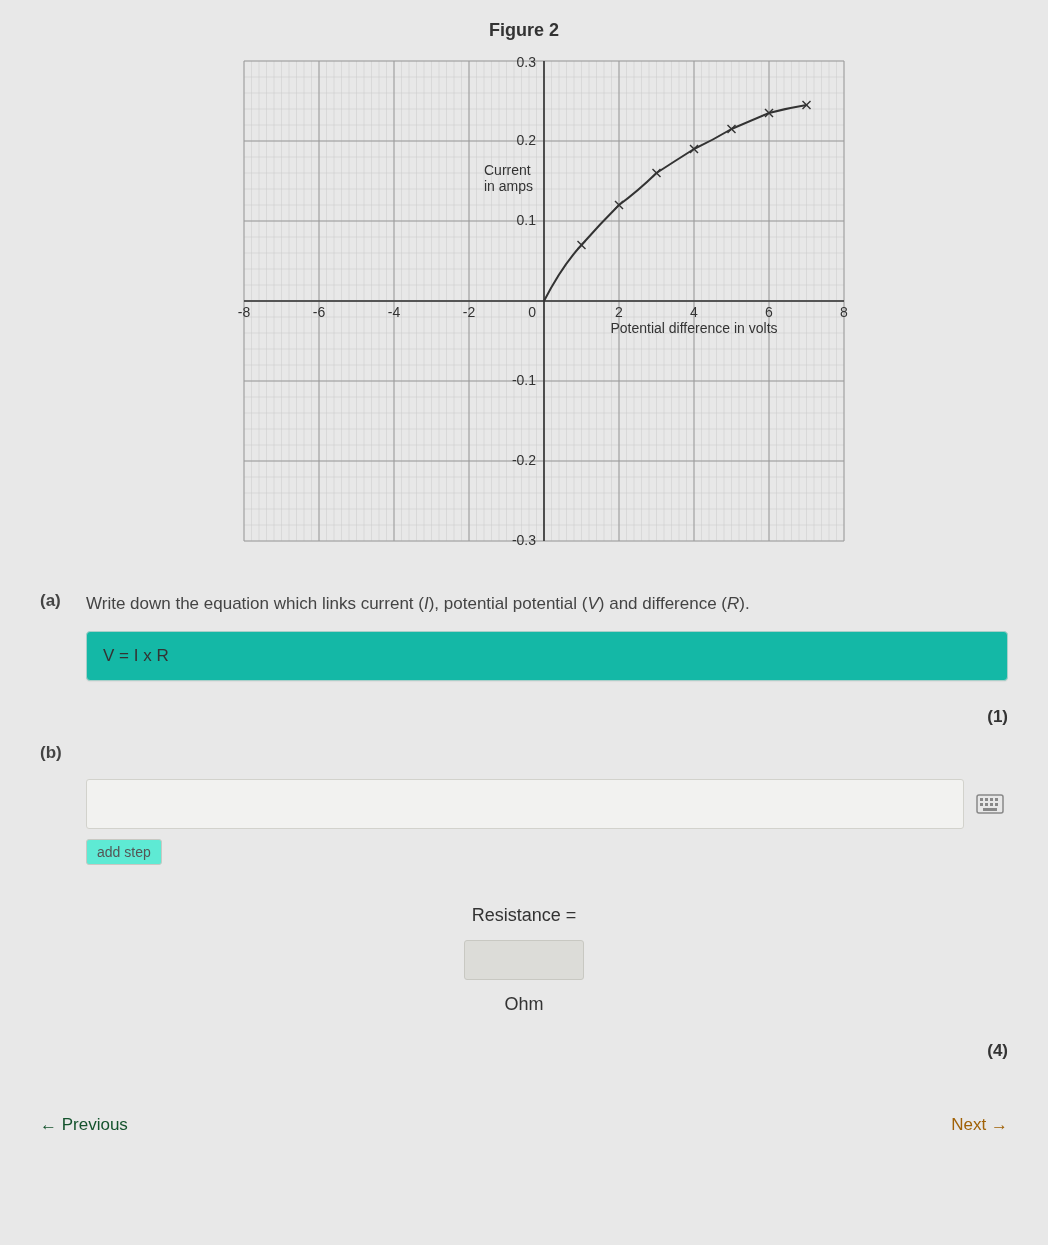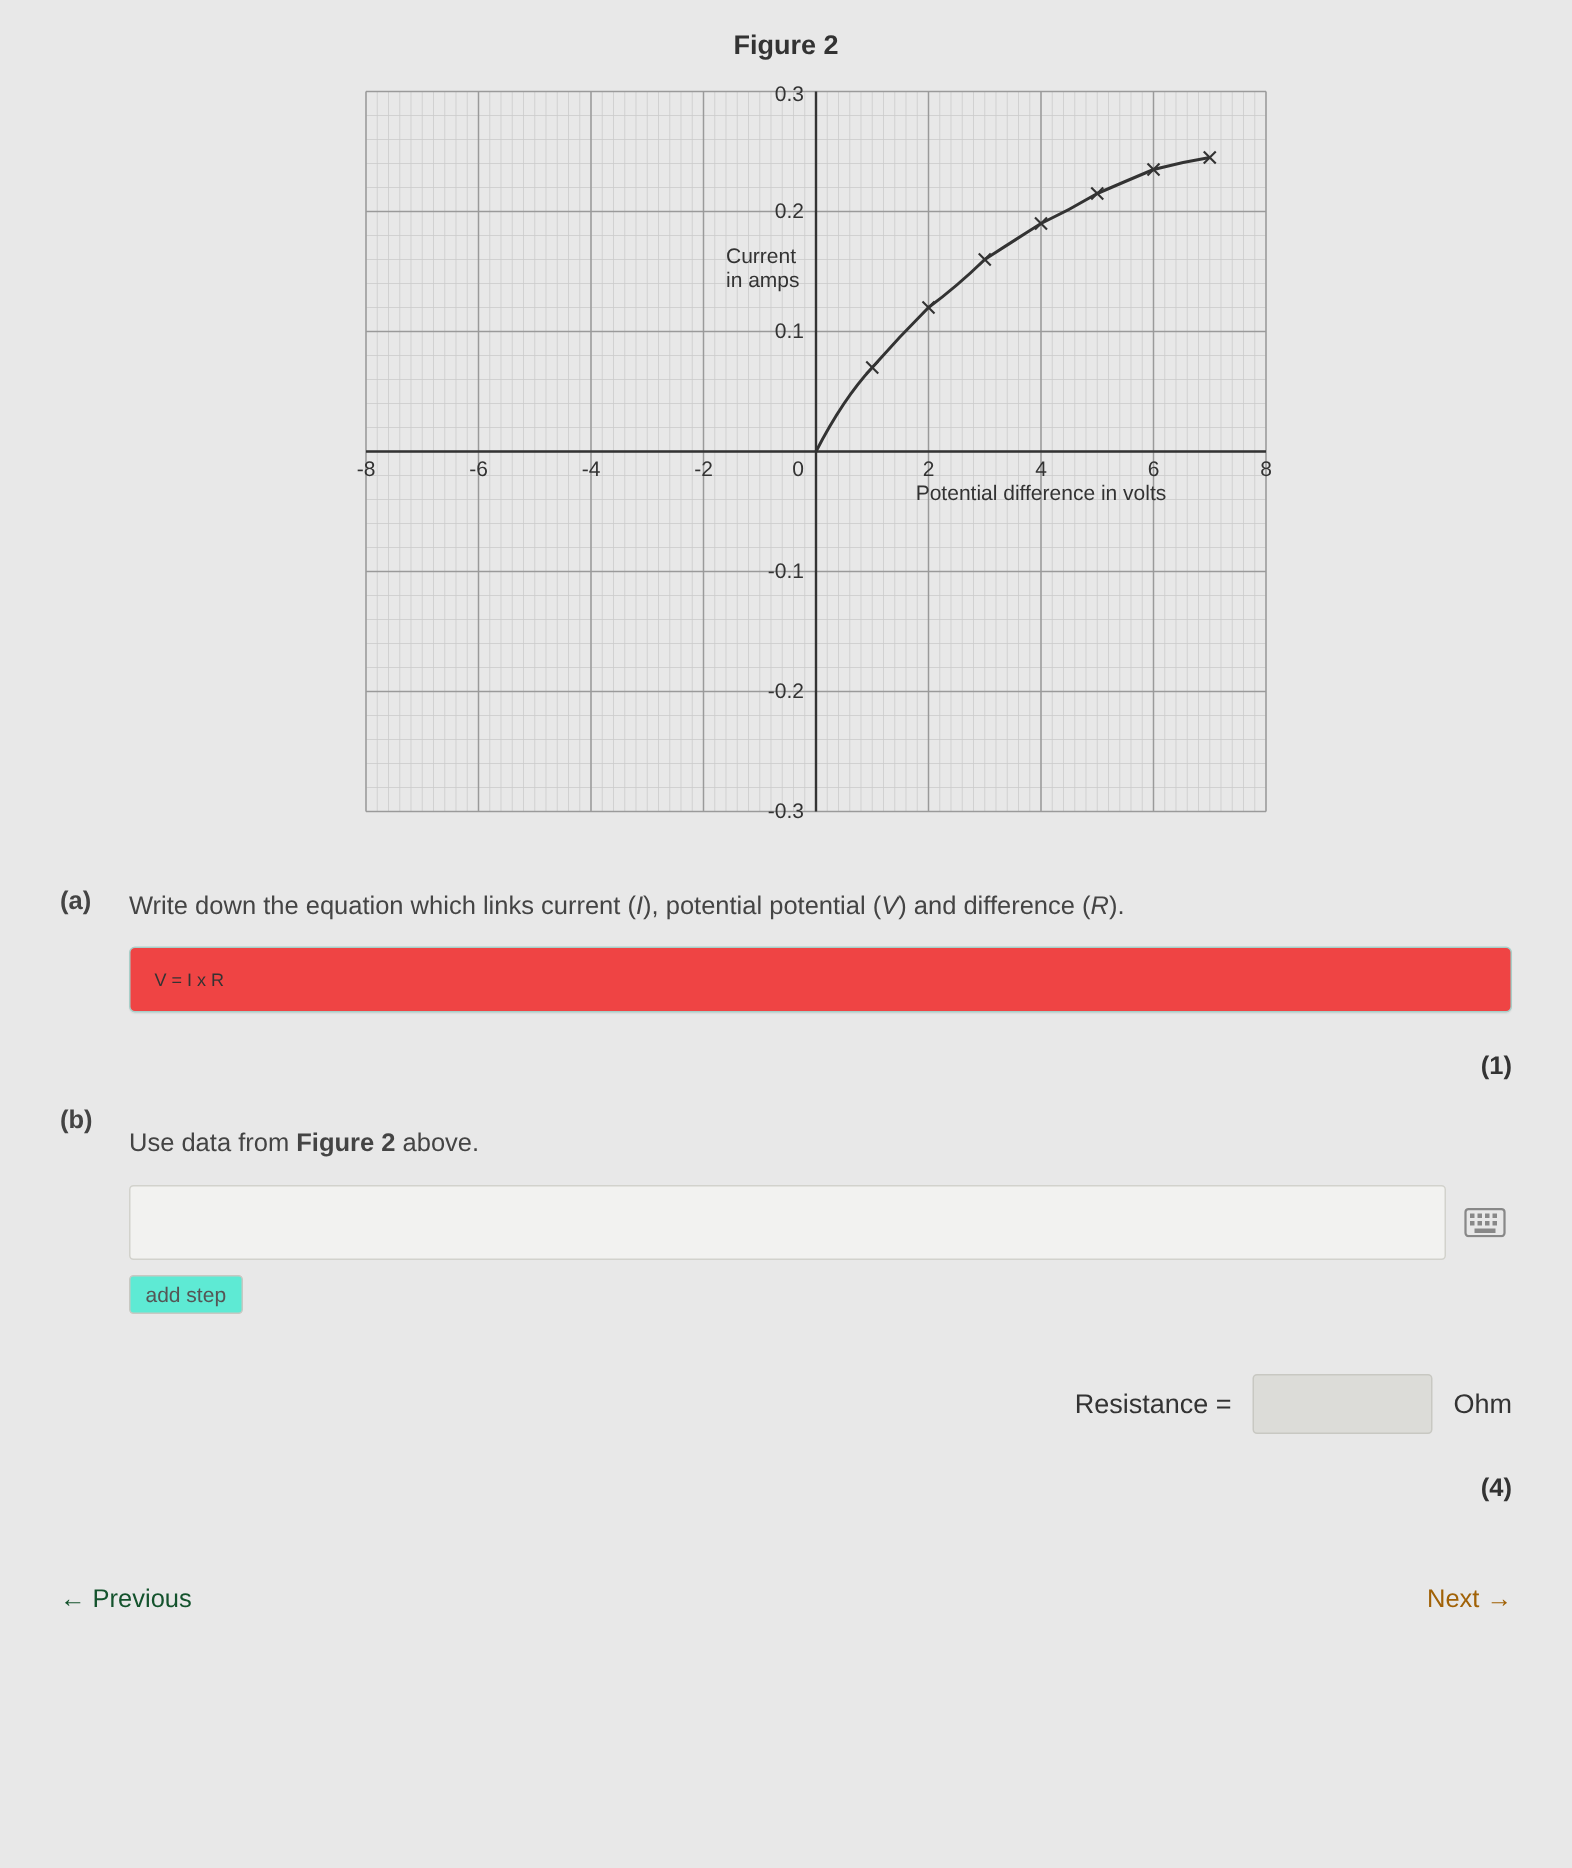--- a/index.html
+++ b/index.html
@@ -44,25 +44,25 @@
     }
     .q-text {
       flex: 1;
       line-height: 1.5;
     }
     .q-text .sub {
       margin-top: 12px;
     }
     .answer-box-filled {
       margin-left: 46px;
-      background: #ef4444;
+      background: #14b8a6;
       border: 1px solid #a8cfc9;
       border-radius: 4px;
       padding: 14px 16px;
-      font-size: 12px;
+      font-size: 17px;
       color: #333;
       box-shadow: 0 1px 1px rgba(0,0,0,0.05);
       margin-bottom: 10px;
     }
     .marks {
       text-align: right;
       font-size: 17px;
       font-weight: bold;
       color: #333;
       margin: 26px 0 16px 0;
@@ -104,20 +104,21 @@
       cursor: pointer;
     }
     .resistance-row {
       display: flex;
       justify-content: flex-end;
       align-items: center;
       gap: 14px;
       margin-top: 40px;
       font-size: 18px;
       color: #333;
+      flex-direction: column;
     }
     .resistance-input {
       width: 120px;
       height: 40px;
       background: #dcdcd8;
       border: 1px solid #c8c8c2;
       border-radius: 3px;
       padding: 6px 10px;
       font-size: 16px;
     }
@@ -362,23 +363,20 @@
   </div>
 </div>
 <div class="answer-box-filled">V = I x R</div>
 
 <div class="marks">(1)</div>
 
 
 <div class="question-row">
   <div class="q-label">(b)</div>
   <div class="q-text">
-    <div class="sub">
-      <span>Use data from </span><span class="bold">Figure 2</span><span> above.</span>
-    </div>
   </div>
 </div>
 
 <div class="answer-input-row">
   <input class="answer-input" type="text" style="">
   <div class="kbd-icon">
     <svg viewBox="0 0 28 20">
         <rect x="1" y="1" width="26" height="18" rx="2" fill="none" stroke="#888" stroke-width="1.5"></rect>
         <rect x="4" y="4" width="3" height="3" fill="#888"></rect>
         <rect x="9" y="4" width="3" height="3" fill="#888"></rect>

